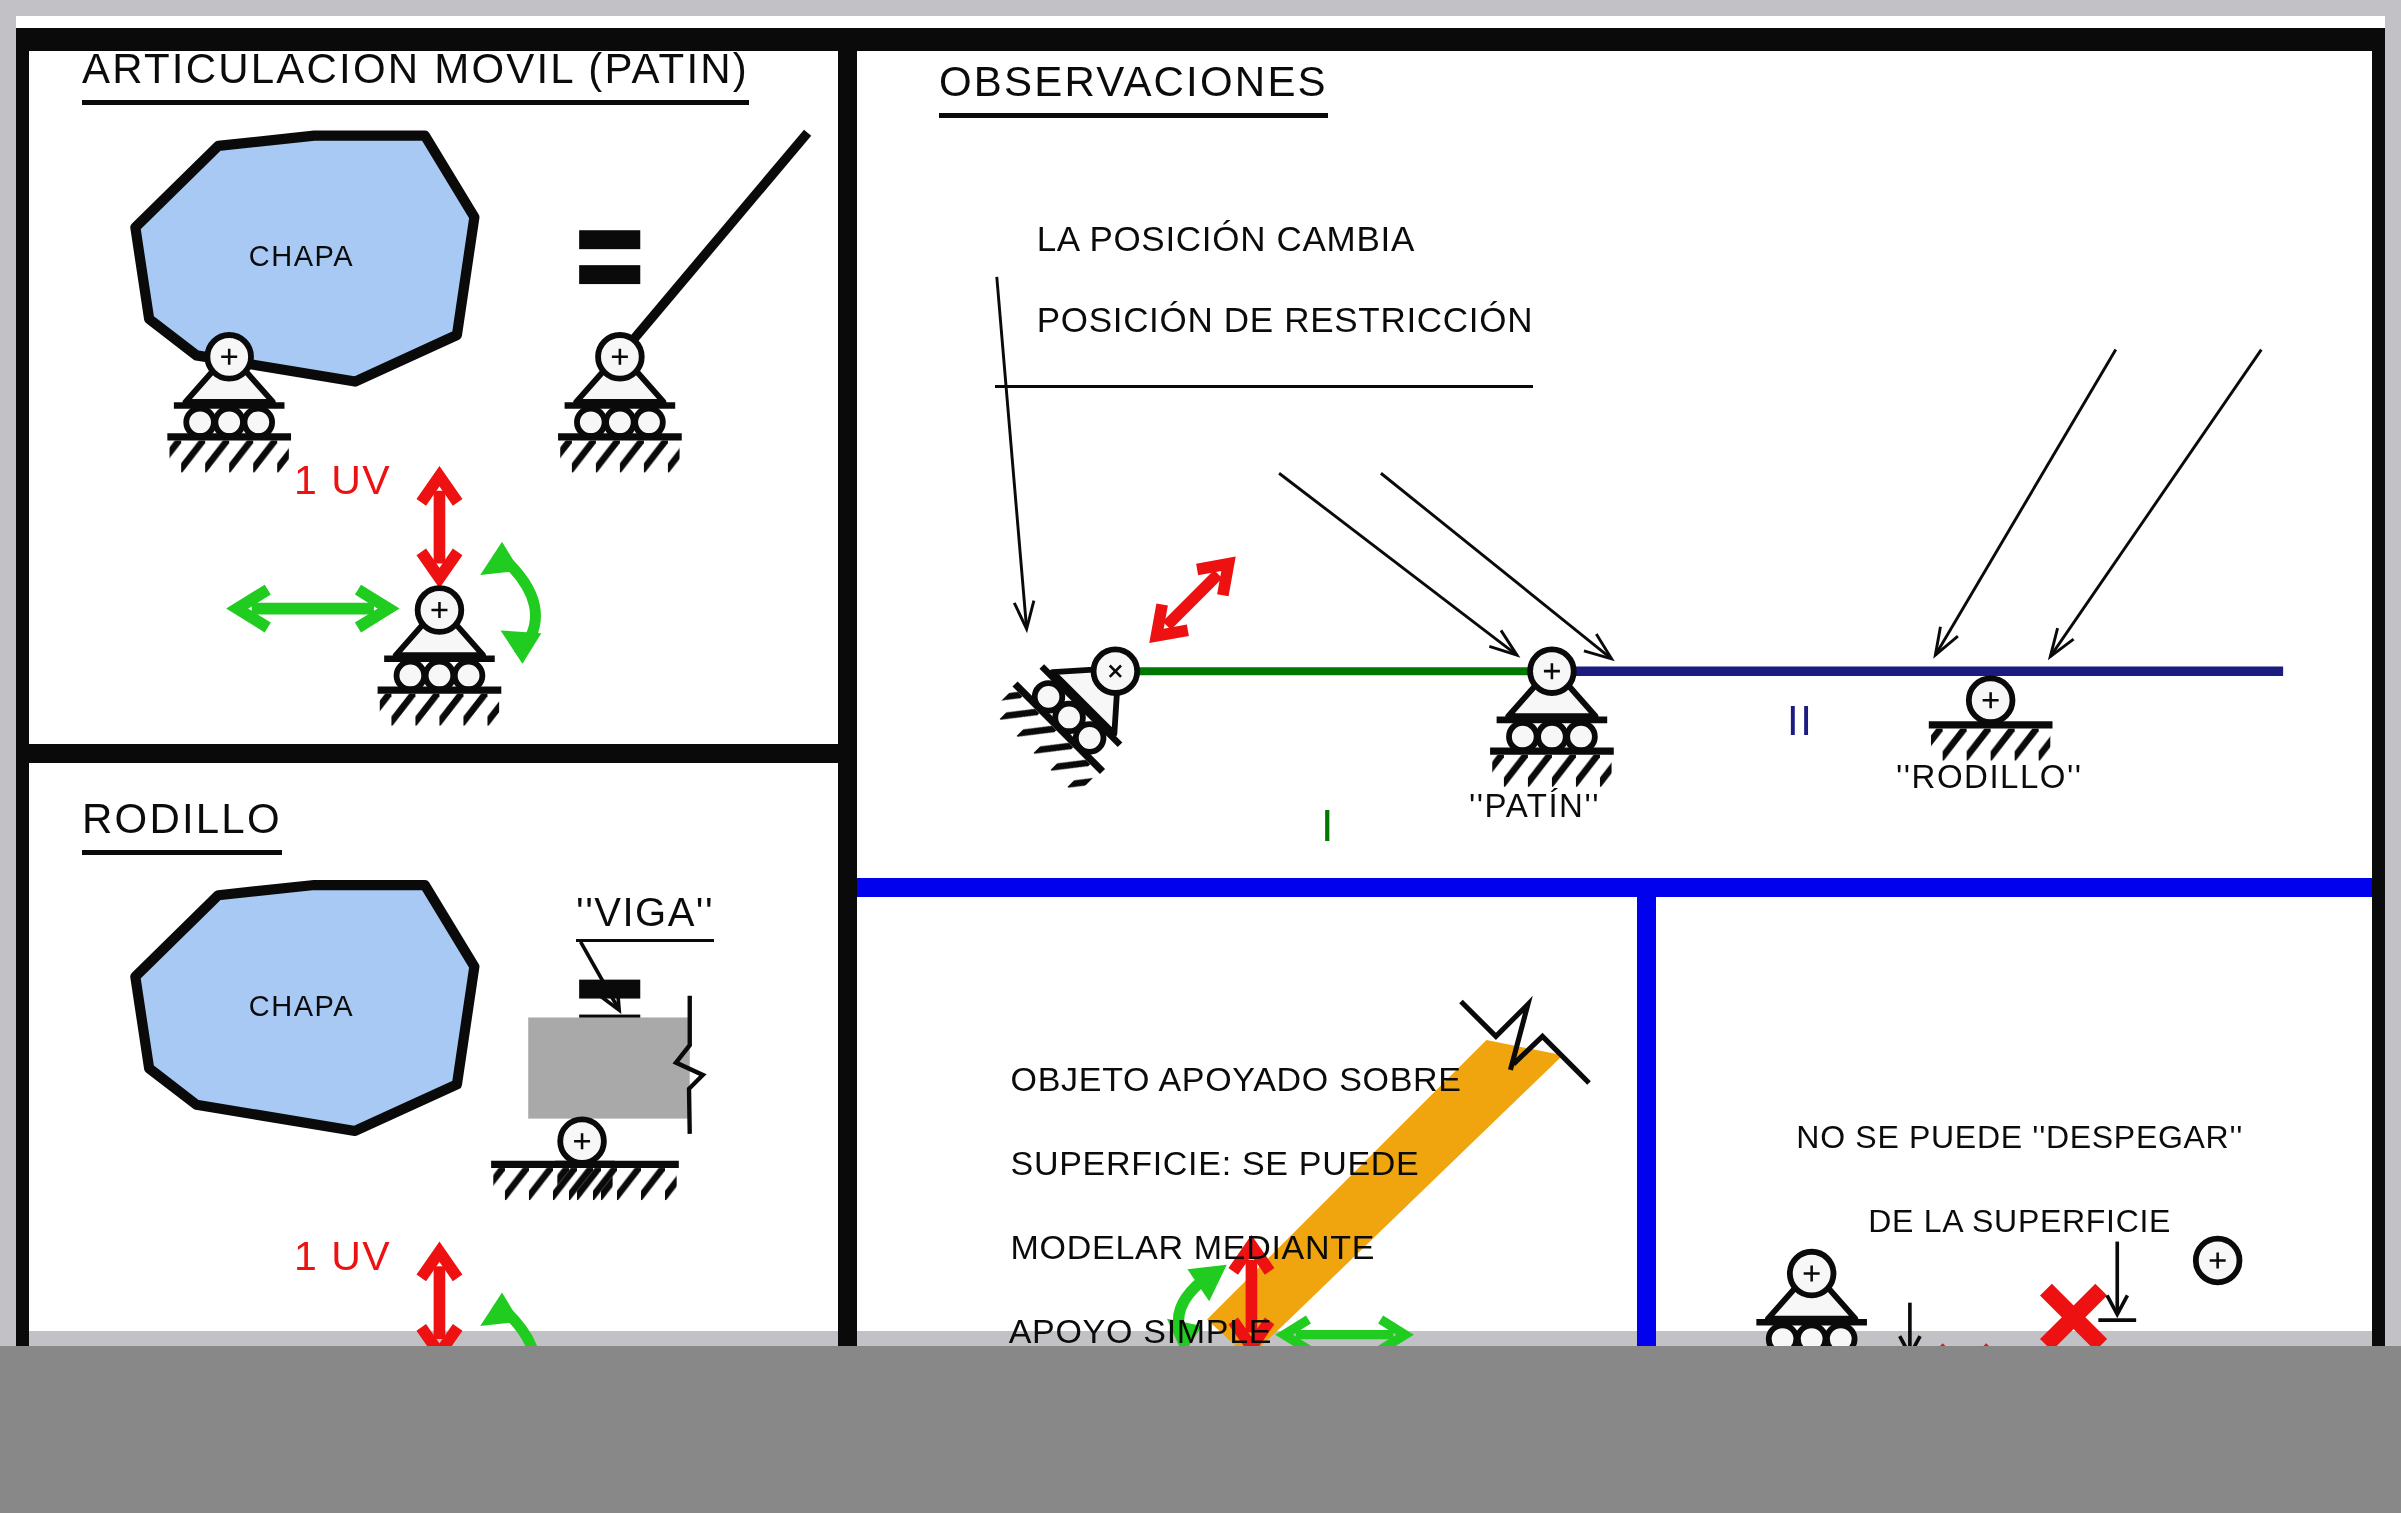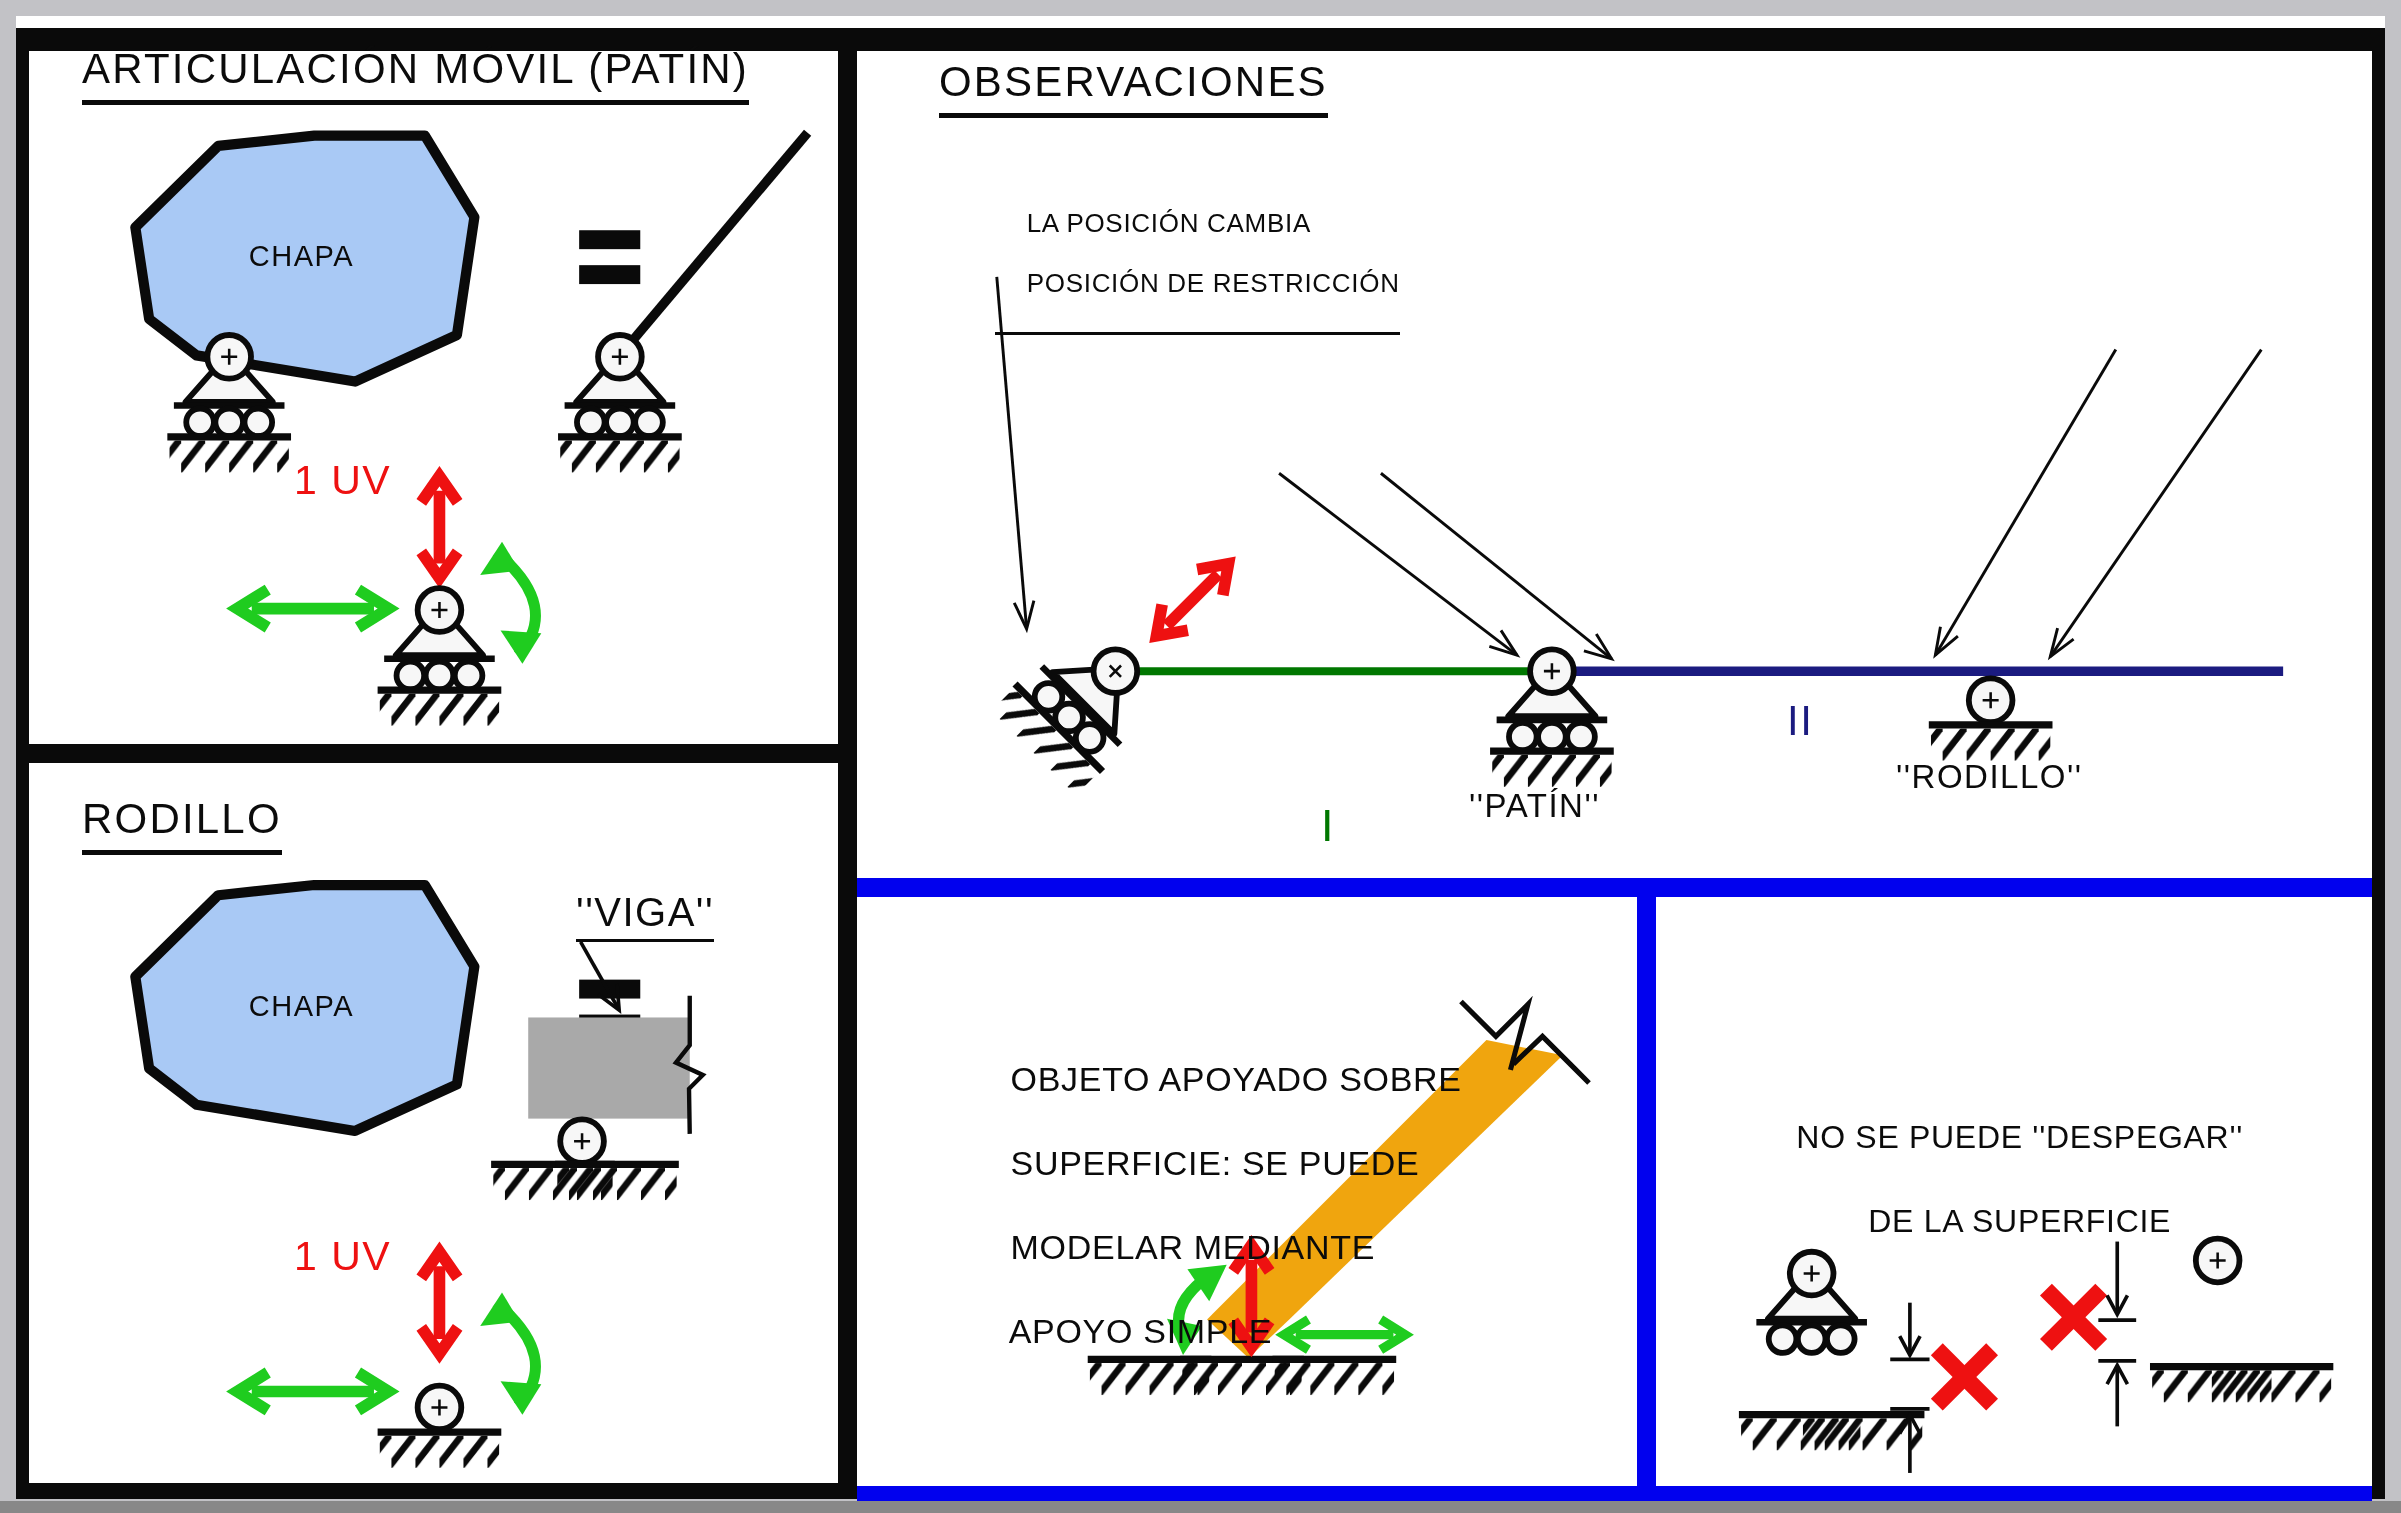--- a/index.html
+++ b/index.html
@@ -1,29 +1,29 @@
 <!DOCTYPE html>
 <html style="--red: #ee1111; --green: #1fcc1f; --beam_green: #007700; --navy: #1b1b80; --blue: #0101ee; --chapa: #a9c9f5; --orange: #f0a50e; --viga_gray: #a9a9a9; --page_border: #c2c2c6;font-size:11.6px"><head>
 <meta charset="utf-8">
 <style>
   html,body{margin:0;padding:0;background:#888;}
-  .page{position:relative;width:2401px;height:1501px;background:var(--page_border,#c2c2c6);
+  .page{position:relative;width:2401px;height:1346px;background:var(--page_border,#c2c2c6);
         font-family:"Liberation Sans","DejaVu Sans",sans-serif;overflow:hidden;}
   .canvas{position:absolute;left:16px;top:16px;right:16px;bottom:14.6px;background:#ffffff;}
   .bar{position:absolute;background:#0a0a0a;}
   .bar.blue{background:var(--blue,#0101ee);}
   svg.layer{position:absolute;left:0;top:0;z-index:5;pointer-events:none;}
   .t{position:absolute;z-index:9;color:#0b0b0b;white-space:pre;letter-spacing:1.5px;line-height:1.16;}
   .title{font-size:42px;letter-spacing:2.2px;}
   .ul{border-bottom:5.1px solid #0a0a0a;padding-bottom:5.8px;}
   .ul5{border-bottom:3.6px solid #0a0a0a;padding-bottom:3.6px;}
   .red{color:var(--red,#e60000);}
   .green{color:var(--beam_green,#007700);}
   .navy{color:var(--navy,#1b1b80);}
-  .anno{font-size:26px;letter-spacing:0.7px;}
+  .anno{font-size:35px;letter-spacing:0.7px;}
   .small{font-size:33px;}
 </style>
 </head>
 <body>
 
 <div class="page">
   <div class="canvas"></div>
 
   <div class="bar" style="left:16px;top:28px;width:2369px;height:23px;"></div>
   <div class="bar" style="left:16px;top:28px;width:13px;height:1471px;"></div>

